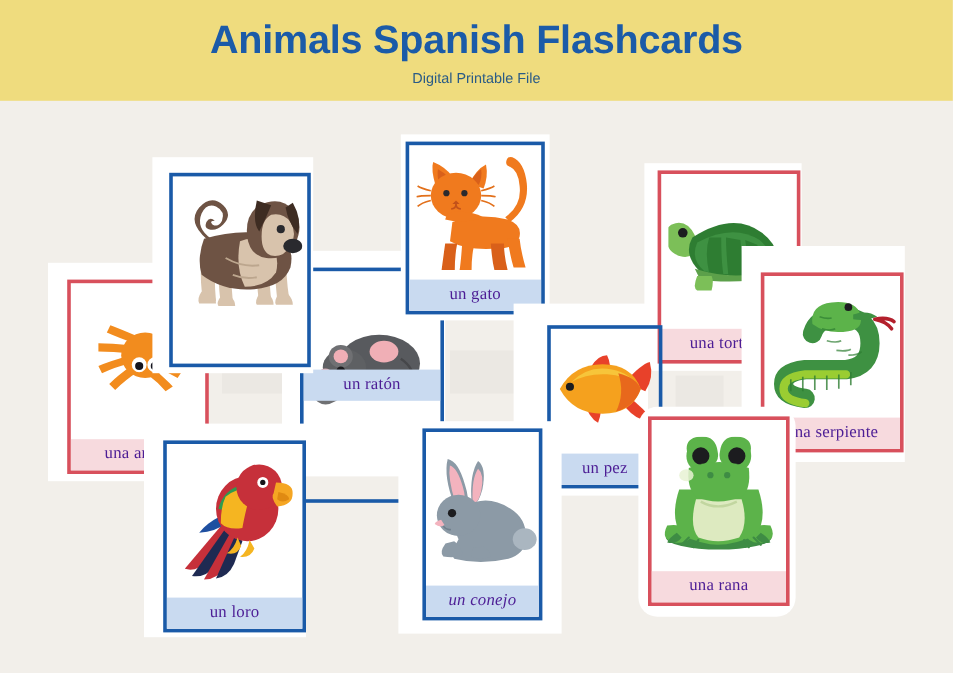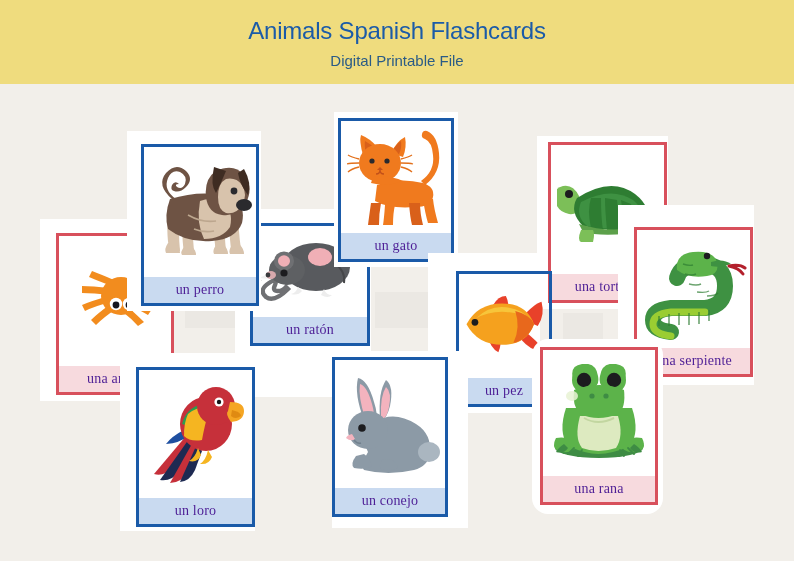--- a/index.html
+++ b/index.html
@@ -12,26 +12,26 @@
   #stage{position:relative;width:794px;height:561px;}
 
   
   .header{
     position:absolute;left:0;top:0;width:794px;height:84px;
     background:#EFDC7E;
     display:flex;flex-direction:column;align-items:center;justify-content:center;
   }
   .header-title{
     font-family:"Liberation Sans",sans-serif;
-    font-weight:normal;font-size:24px;letter-spacing:-0.2px;
+    font-weight:bold;font-size:33px;letter-spacing:-0.2px;
     color:#1B5BA8;line-height:1;margin-top:2px;
   }
   .header-sub{
     font-family:"Liberation Sans",sans-serif;
-    font-size:15px;color:#2A5B86;line-height:1;margin-top:10px;
+    font-size:12px;color:#2A5B86;line-height:1;margin-top:10px;
   }
 
   
   .card{
     position:absolute;background:#FFFFFF;
     box-sizing:border-box;
   }
   .frame{
     position:absolute;box-sizing:border-box;
     border:3px solid #1A5AA8;
@@ -91,21 +91,21 @@
           <circle cx="55" cy="36" r="6.2" fill="#FFFFFF"></circle>
           <circle cx="42" cy="37" r="3.4" fill="#14141E"></circle>
           <circle cx="55" cy="37" r="3.4" fill="#14141E"></circle>
         </svg>
       </div>
       <div class="label">una araña</div>
     </div>
   </div>
 
   <div class="card" style="left:235px;top:209px;width:136px;height:188px;z-index:7;">
-    <div class="frame" style="left:15px;top:14px;width:120px;height:123px;">
+    <div class="frame" style="left:15px;top:14px;width:120px;height:196px;justify-content:center;">
       <div class="art">
         <svg width="112" height="78" viewBox="0 0 112 78">
           <path d="M34 56 q-14 14 -22 8 q-8 -7 3 -14 q9 -6 6 2 q-3 6 3 6 q5 0 8 -4z" fill="none" stroke="#6F7073" stroke-width="4.4" stroke-linecap="round"></path>
           <ellipse cx="62" cy="34" rx="34" ry="24" fill="#585A5E"></ellipse>
           <ellipse cx="33" cy="37" rx="18" ry="15" fill="#5E6063"></ellipse>
           <path d="M18 40 q-8 2 -12 5 q10 1 13 0z" fill="#F0F0F0"></path>
           <ellipse cx="17" cy="42" rx="5" ry="4" fill="#D8A9AD"></ellipse>
           <circle cx="14" cy="42" r="2.4" fill="#3A3B3E"></circle>
           <ellipse cx="30" cy="28" rx="10" ry="9.5" fill="#6F7073"></ellipse>
           <ellipse cx="30" cy="28" rx="6" ry="5.8" fill="#F0AFB6"></ellipse>
@@ -163,21 +163,20 @@
           <path d="M96 10 q8 14 4 26 q-8 -10 -10 -22z" fill="#3E2C22"></path>
           <ellipse cx="96" cy="46" rx="8" ry="6" fill="#2A2A2E"></ellipse>
           <circle cx="86" cy="32" r="3.4" fill="#2A2A2E"></circle>
           <path d="M20 84 q-4 6 -2 10 l14 0 q0 -6 -4 -10z" fill="#D8C3AC"></path>
           <path d="M36 88 q-4 5 -2 8 l14 0 q0 -5 -4 -8z" fill="#D8C3AC"></path>
           <path d="M68 86 q-4 6 -2 9 l14 0 q0 -5 -4 -9z" fill="#D8C3AC"></path>
           <path d="M84 86 q-4 6 -2 9 l14 0 q0 -5 -4 -9z" fill="#D8C3AC"></path>
           <path d="M40 56 q14 8 28 6 M46 70 q10 4 20 2" stroke="#BCA68E" stroke-width="1.6" fill="none"></path>
         </svg>
       </div>
-      <div class="label">un perro</div>
     </div>
   </div>
 
   <div class="card" style="left:334px;top:112px;width:124px;height:155px;z-index:21;">
     <div class="frame" style="left:4px;top:6px;width:116px;height:144px;">
       <div class="art">
         <svg width="98" height="100" viewBox="0 0 98 100">
           <path d="M78 58 q16 -12 14 -32 q-2 -18 -12 -22 q-4 -1 -5 3 q-1 4 3 5 q7 3 8 16 q2 16 -12 26z" fill="#F07A1E"></path>
           <path d="M16 28 q-4 -14 -2 -20 q10 4 16 12z" fill="#F07A1E"></path>
           <path d="M44 26 q6 -12 14 -16 q2 10 -2 20z" fill="#F07A1E"></path>
@@ -260,21 +259,21 @@
           <path d="M18 26 q14 -14 32 -12 q18 2 26 14 q-10 -8 -26 -9 q-18 -1 -32 7z" fill="#F7C53A"></path>
           <path d="M60 18 q16 4 20 14 q-6 16 -22 20 q8 -16 2 -34z" fill="#E8681C"></path>
           <circle cx="17" cy="30" r="3.6" fill="#1C1C1F"></circle>
         </svg>
       </div>
       <div class="label">un pez</div>
     </div>
   </div>
 
   <div class="card" style="left:332px;top:351px;width:136px;height:177px;z-index:25;">
-    <div class="frame" style="left:0;top:6px;width:116px;height:160px;">
+    <div class="frame" style="left:20px;top:6px;width:100px;height:160px;font-style:italic;">
       <div class="art">
         <svg width="104" height="104" viewBox="0 0 104 104">
           <path d="M26 48 q-10 -26 -6 -42 q10 2 16 24 q4 12 2 20z" fill="#8C9AA6"></path>
           <path d="M27 46 q-7 -22 -5 -34 q7 2 12 20 q3 10 1 16z" fill="#F3B3BE"></path>
           <path d="M42 46 q-2 -26 6 -38 q8 6 4 26 q-3 12 -8 14z" fill="#8C9AA6"></path>
           <path d="M43 45 q-1 -21 5 -30 q6 5 3 20 q-2 10 -6 12z" fill="#F3B3BE"></path>
           <path d="M30 80 q-8 14 -4 18 q24 6 50 0 q14 -4 16 -16 q2 -20 -14 -30
                    q-22 -14 -42 -2 q-16 10 -6 30z" fill="#8C9AA6"></path>
           <ellipse cx="30" cy="58" rx="20" ry="19" fill="#8C9AA6"></ellipse>
           <ellipse cx="91" cy="80" rx="11" ry="10" fill="#AAB6C0"></ellipse>

